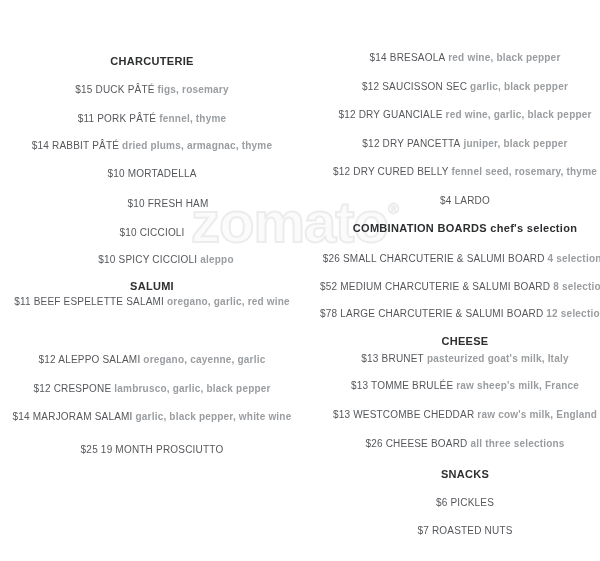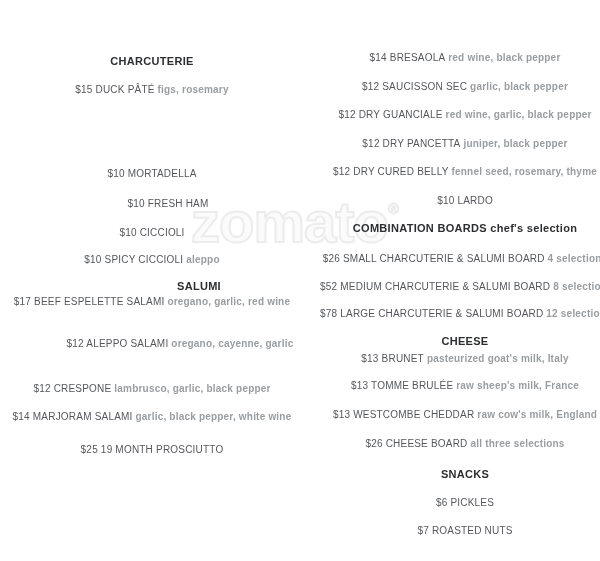--- a/index.html
+++ b/index.html
@@ -59,38 +59,40 @@
 </head>
 <body>
 
 <div class="page">
   <div class="watermark">
     <span class="wm-text">zomato</span><span class="wm-reg">®</span>
   </div>
   <div class="col col-left">
       <div class="row heading" style="top: 62px;"><span>CHARCUTERIE</span></div>
       <div class="row item" style="top: 90px;"><span class="name">$15 DUCK PÂTÉ</span><span class="desc"> figs, rosemary</span></div>
+      <div class="row item" style="top: 119px;"><span class="name">$11 PORK PÂTÉ</span><span class="desc"> fennel, thyme</span></div>
+      <div class="row item" style="top: 146px;"><span class="name">$14 RABBIT PÂTÉ</span><span class="desc"> dried plums, armagnac, thyme</span></div>
       <div class="row item" style="top: 174px;"><span class="name">$10 MORTADELLA</span></div>
       <div class="row item" style="top: 204px; margin-left: 16px;"><span class="name">$10 FRESH HAM</span></div>
       <div class="row item" style="top: 233px;"><span class="name">$10 CICCIOLI</span></div>
-      <div class="row item" style="top: 260px;"><span class="name">$10 SPICY CICCIOLI</span><span class="desc"> aleppo</span></div>
-      <div class="row heading" style="top: 287px; padding-left: 47px;"><span>SALUMI</span></div>
-      <div class="row item" style="top: 302px;"><span class="name">$17 BEEF ESPELETTE SALAMI</span><span class="desc"> oregano, garlic, red wine</span></div>
-      <div class="row item" style="top: 344px; padding-left: 28px;"><span class="name">$12 ALEPPO SALAMI</span><span class="desc"> oregano, cayenne, garlic</span></div>
+      <div class="row item" style="top: 260px; padding-left: 14px;"><span class="name">$10 SPICY CICCIOLI</span><span class="desc"> aleppo</span></div>
+      <div class="row heading" style="top: 287px;"><span>SALUMI</span></div>
+      <div class="row item" style="top: 302px;"><span class="name">$11 BEEF ESPELETTE SALAMI</span><span class="desc"> oregano, garlic, red wine</span></div>
+      <div class="row item" style="top: 360px;"><span class="name">$12 ALEPPO SALAMI</span><span class="desc"> oregano, cayenne, garlic</span></div>
       <div class="row item" style="top: 389px;"><span class="name">$12 CRESPONE</span><span class="desc"> lambrusco, garlic, black pepper</span></div>
       <div class="row item" style="top: 417px;"><span class="name">$14 MARJORAM SALAMI</span><span class="desc"> garlic, black pepper, white wine</span></div>
       <div class="row item" style="top: 450px;"><span class="name">$25 19 MONTH PROSCIUTTO</span></div>
     </div>
   <div class="col col-right">
       <div class="row item" style="top: 58px;"><span class="name">$14 BRESAOLA</span><span class="desc"> red wine, black pepper</span></div>
       <div class="row item" style="top: 87px;"><span class="name">$12 SAUCISSON SEC</span><span class="desc"> garlic, black pepper</span></div>
       <div class="row item" style="top: 115px;"><span class="name">$12 DRY GUANCIALE</span><span class="desc"> red wine, garlic, black pepper</span></div>
       <div class="row item" style="top: 144px;"><span class="name">$12 DRY PANCETTA</span><span class="desc"> juniper, black pepper</span></div>
       <div class="row item" style="top: 172px;"><span class="name">$12 DRY CURED BELLY</span><span class="desc"> fennel seed, rosemary, thyme</span></div>
-      <div class="row item" style="top: 201px;"><span class="name">$10 LARDO</span></div>
+      <div class="row item" style="top: 201px;"><span class="name">$4 LARDO</span></div>
       <div class="row heading" style="top: 229px;"><span>COMBINATION BOARDS chef's selection</span></div>
       <div class="row item" style="top: 259px;"><span class="name">$26 SMALL CHARCUTERIE &amp; SALUMI BOARD</span><span class="desc"> 4 selections</span></div>
       <div class="row item" style="top: 287px;"><span class="name">$52 MEDIUM CHARCUTERIE &amp; SALUMI BOARD</span><span class="desc"> 8 selections</span></div>
       <div class="row item" style="top: 314px;"><span class="name">$78 LARGE CHARCUTERIE &amp; SALUMI BOARD</span><span class="desc"> 12 selections</span></div>
       <div class="row heading" style="top: 342px;"><span>CHEESE</span></div>
       <div class="row item" style="top: 359px;"><span class="name">$13 BRUNET</span><span class="desc"> pasteurized goat's milk, Italy</span></div>
       <div class="row item" style="top: 386px;"><span class="name">$13 TOMME BRULÉE</span><span class="desc"> raw sheep's milk, France</span></div>
       <div class="row item" style="top: 415px;"><span class="name">$13 WESTCOMBE CHEDDAR</span><span class="desc"> raw cow's milk, England</span></div>
       <div class="row item" style="top: 444px;"><span class="name">$26 CHEESE BOARD</span><span class="desc"> all three selections</span></div>
       <div class="row heading" style="top: 475px;"><span>SNACKS</span></div>

